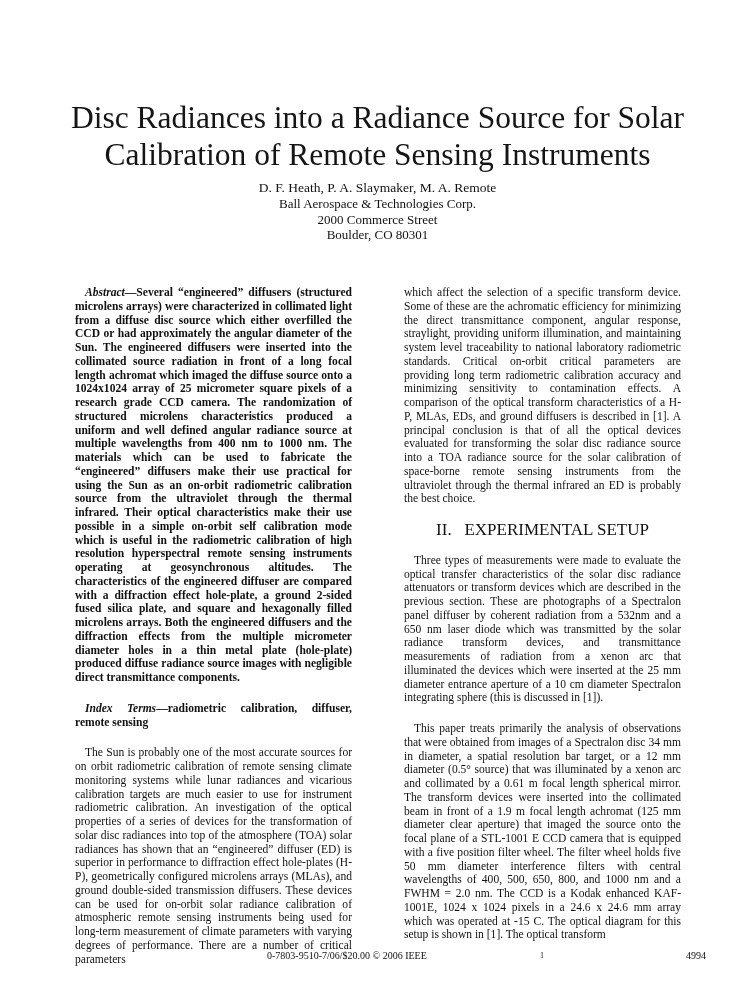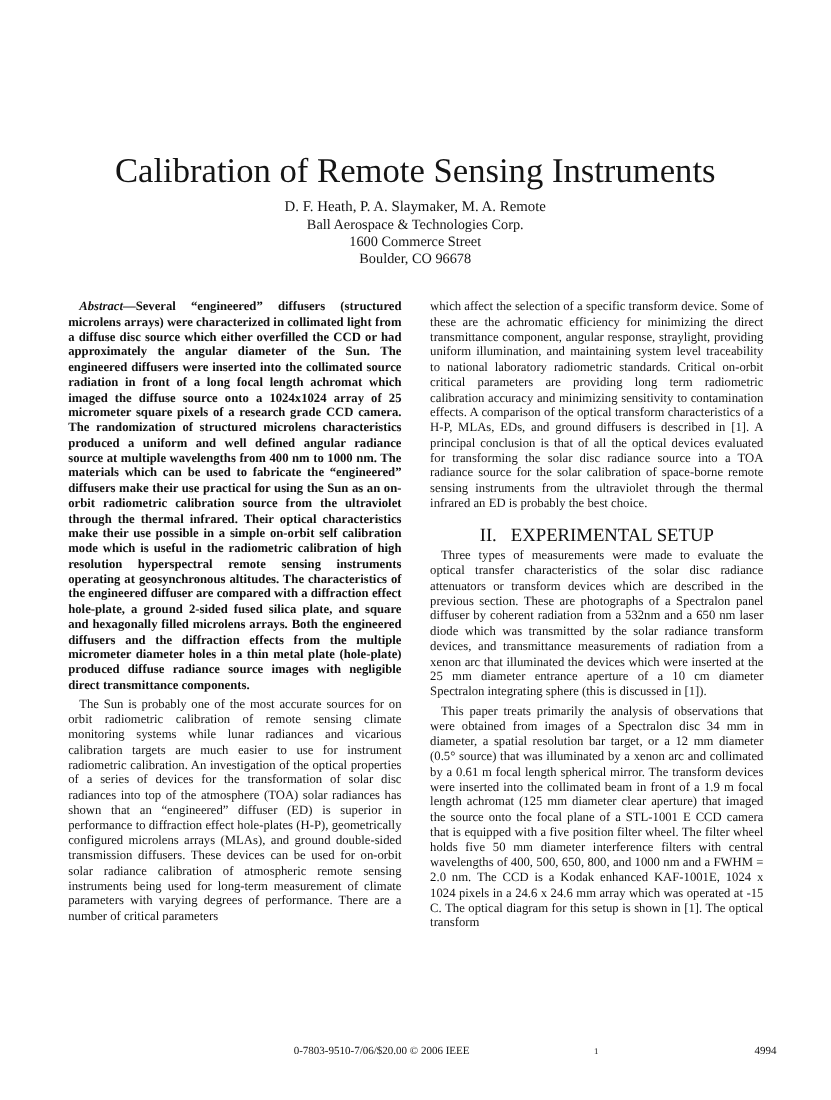--- a/index.html
+++ b/index.html
@@ -7,50 +7,51 @@
          font-family: "Liberation Serif", "DejaVu Serif", serif; color: #111; }
   .title { position: absolute; left: 40px; top: 62px; width: 675px; text-align: center;
            font-size: 31.5px; line-height: 37px; font-weight: normal; margin: 0; color: #151515; }
   .authors { position: absolute; left: 180px; top: 180px; width: 395px; text-align: center;
              font-size: 13.5px; line-height: 16px; }
   .affil { font-size: 13px; line-height: 15.5px; }
   .col { position: absolute; top: 269px; width: 311px; font-size: 11.55px; line-height: 13.75px;
          text-align: justify; }
   .col.left { left: 58px; }
   .col.right { left: 387px; }
-  .col p { margin: 4px; }
+  .col p { margin: 17px; }
   .indent { text-indent: 10px; }
   .abstract { font-weight: bold; }
   .abstract .lbl, .index .lbl { font-style: italic; }
   .index { font-weight: bold; margin-top: 14px !important; }
   .sec-head { text-align: center; margin: 14px 0 6px 0 !important; font-size: 17px; }
   .smallcaps { font-variant: small-caps; }
   .footer { position: absolute; top: 950px; left: 0; width: 755px; font-size: 10px; }
   .footer .left-f { position: absolute; left: 267px; }
   .footer .mid-f { position: absolute; left: 540px; font-size: 8px; top: 1px; }
   .footer .right-f { position: absolute; left: 686px; }
 </style>
 </head>
 <body>
 
 <h1 class="title">
   <br>
-  <br>
+  <span>Disc Radiances into a Radiance Source for Solar</span><br>
   <span>Calibration of Remote Sensing Instruments</span>
 </h1>
 
 <div class="authors">
   <div>D. F. Heath, P. A. Slaymaker, M. A. Remote</div>
   <div class="affil">Ball Aerospace &amp; Technologies Corp.</div>
-  <div class="affil">1600 Commerce Street</div>
-  <div class="affil">Boulder, CO 96678</div>
+  <div class="affil">2000 Commerce Street</div>
+  <div class="affil">Boulder, CO 80301</div>
 </div>
 
 <div class="col left">
   <p class="abstract indent"><span class="lbl">Abstract</span><span>—Several “engineered” diffusers (structured microlens arrays) were characterized in collimated light from a diffuse disc source which either overfilled the CCD or had approximately the angular diameter of the Sun.  The engineered diffusers were inserted into the collimated source radiation in front of a long focal length achromat which imaged the diffuse source onto a 1024x1024 array of 25 micrometer square pixels of a research grade CCD camera.  The randomization of structured microlens characteristics produced a uniform and well defined angular radiance source at multiple wavelengths from 400 nm to 1000 nm.  The materials which can be used to fabricate the “engineered” diffusers make their use practical for using the Sun as an on-orbit radiometric calibration source from the ultraviolet through the thermal infrared.  Their optical characteristics make their use possible in a simple on-orbit self calibration mode which is useful in the radiometric calibration of high resolution hyperspectral remote sensing instruments operating at geosynchronous altitudes.  The characteristics of the engineered diffuser are compared with a diffraction effect hole-plate, a ground 2-sided fused silica plate, and square and hexagonally filled microlens arrays.  Both the engineered diffusers and the diffraction effects from the multiple micrometer diameter holes in a thin metal plate (hole-plate) produced diffuse radiance source images with negligible direct transmittance components.</span></p>
+  <p class="index indent"><span class="lbl">Index Terms</span><span>—radiometric calibration, diffuser, remote sensing</span></p>
   <p class="indent">The Sun is probably one of the most accurate sources for on orbit radiometric calibration of remote sensing climate monitoring systems while lunar radiances and vicarious calibration targets are much easier to use for instrument radiometric calibration. An investigation of the optical properties of a series of devices for the transformation of solar disc radiances into top of the atmosphere (TOA) solar radiances has shown that an “engineered” diffuser (ED) is superior in performance to diffraction effect hole-plates (H-P), geometrically configured microlens arrays (MLAs), and ground double-sided transmission diffusers.  These devices can be used for on-orbit solar radiance calibration of atmospheric remote sensing instruments being used for long-term measurement of climate parameters with varying degrees of performance.  There are a number of critical parameters</p>
 </div>
 
 <div class="col right">
   <p>which affect the selection of a specific transform device.  Some of these are the achromatic efficiency for minimizing the direct transmittance component, angular response, straylight,  providing uniform illumination, and maintaining system level traceability to national laboratory radiometric standards.  Critical on-orbit critical parameters are providing long term radiometric calibration accuracy and minimizing sensitivity to contamination effects.  A comparison of the optical transform characteristics of a H-P, MLAs, EDs, and ground diffusers is described in [1].  A principal conclusion is that of all the optical devices evaluated for transforming the solar disc radiance source into a TOA radiance source for the solar calibration of space-borne remote sensing instruments from the ultraviolet through the thermal infrared an ED is probably the best choice.</p>
   <p class="sec-head"><span>II.</span>&nbsp;&nbsp; <span>EXPERIMENTAL SETUP</span></p>
   <p class="indent">Three types of measurements were made to evaluate the optical transfer characteristics of the solar disc radiance attenuators or transform devices which are described in the previous section.  These are photographs of a Spectralon panel diffuser by coherent radiation from a 532nm and a 650 nm laser diode which was transmitted by the solar radiance transform devices, and transmittance measurements of radiation from a xenon arc that illuminated the devices which were inserted at the 25 mm diameter entrance aperture of a 10 cm diameter Spectralon integrating sphere (this is discussed in [1]).</p>
   <p class="indent">This paper treats primarily the analysis of observations that were obtained from images of a Spectralon disc 34 mm in diameter, a spatial resolution bar target, or a 12 mm diameter (0.5° source) that was illuminated by a xenon arc and collimated by a 0.61 m focal length spherical mirror.  The transform devices were inserted into the collimated beam in front of a 1.9 m focal length achromat (125 mm diameter clear aperture) that imaged the source onto the focal plane of a STL-1001 E CCD camera that is equipped with a five position filter wheel.   The filter wheel holds five 50 mm diameter interference filters with central wavelengths of 400, 500, 650, 800, and 1000 nm and a FWHM = 2.0 nm.  The CCD is a Kodak enhanced KAF-1001E, 1024 x 1024 pixels in a 24.6 x 24.6 mm array which was operated at -15 C.  The optical diagram for this setup is shown in [1].  The optical transform</p>
 </div>
 

